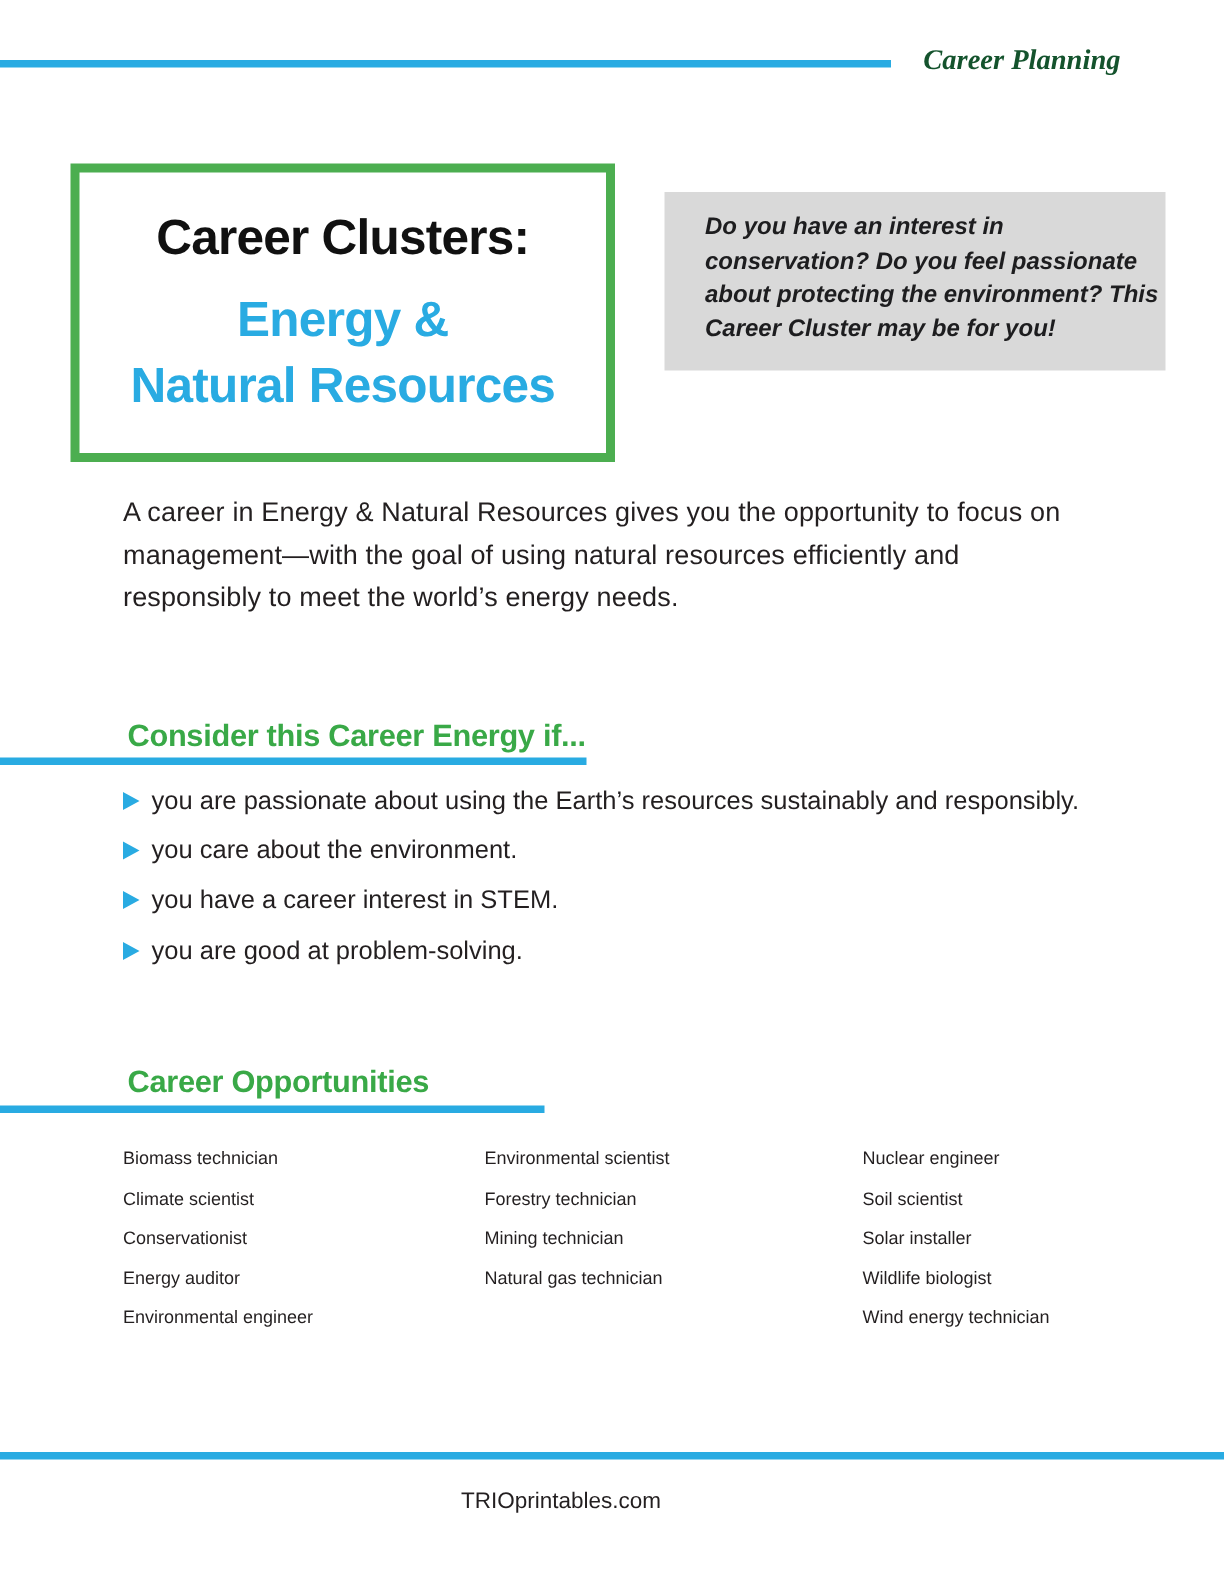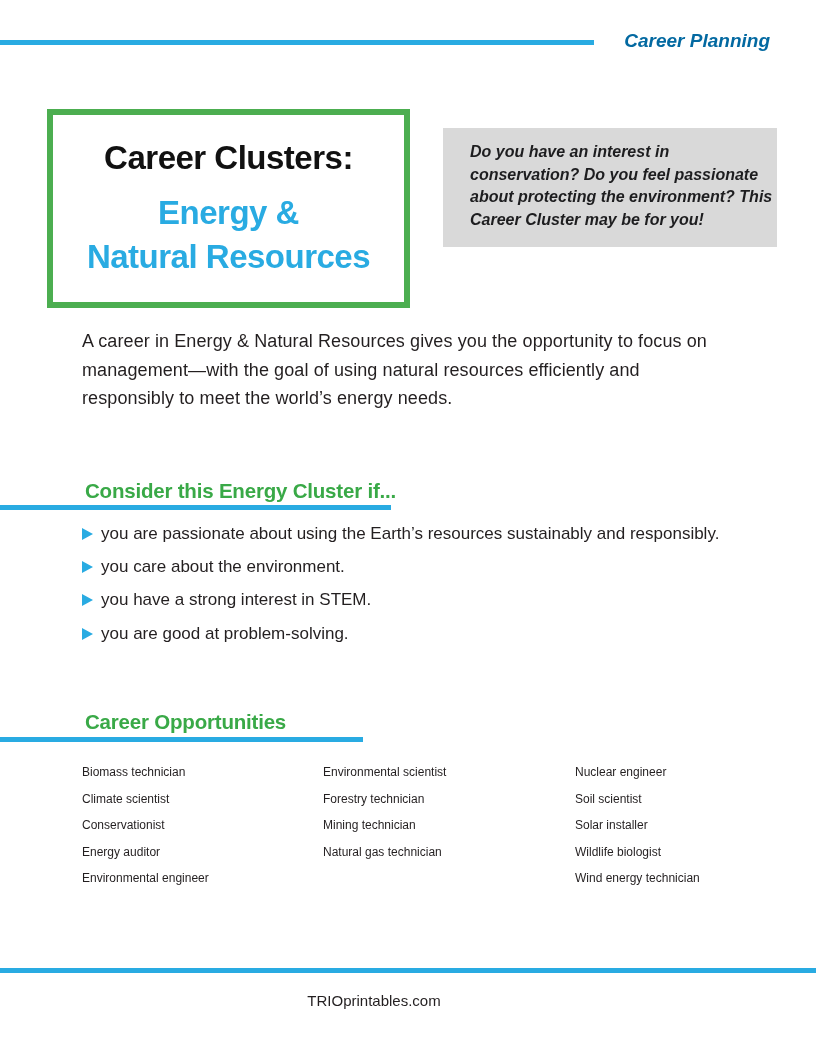--- a/index.html
+++ b/index.html
@@ -9,23 +9,24 @@
     font-family:"Liberation Sans", sans-serif;
     color:#231F20;
     position:relative;
     overflow:hidden;
   }
   .rule { position:absolute; height:5px; background:#29ABE2; left:0; }
 
   
   .top-rule { top:40px; width:594px; }
   .header-label {
-    position:absolute; top:30px; right:46px;
-    font-size:19px; font-weight:bold; font-style:italic; color:#0369a1;
+    position:absolute; top:30px; right:69px;
+    font-size:19px; font-weight:bold; font-style:italic; color:#14532d;
     white-space:nowrap;
+    font-family:Liberation Serif, serif;
   }
 
   
   .title-box {
     position:absolute; left:47px; top:85px; width:363px; height:199px;
     border:6px solid #4CAE50; box-sizing:border-box;
     background:#ffffff; text-align:center;margin-top:24px;
   }
   .title-line { font-weight:bold; font-size:33px; line-height:42px; letter-spacing:-0.5px; white-space:nowrap; }
   .title-black { margin-top:22px; color:#111111; }
@@ -106,35 +107,35 @@
     <div class="ln">about protecting the environment? This</div>
     <div class="ln">Career Cluster may be for you!</div>
   </div>
 
   <div class="description">
     <div class="ln">A career in Energy &amp; Natural Resources gives you the opportunity to focus on</div>
     <div class="ln">management—with the goal of using natural resources efficiently and</div>
     <div class="ln">responsibly to meet the world’s energy needs.</div>
   </div>
 
-  <div class="section-heading consider-heading">Consider this Energy Cluster if...</div>
+  <div class="section-heading consider-heading">Consider this Career Energy if...</div>
   <div class="rule consider-rule"></div>
 
   <div class="bullets">
     <div class="bullet-item">
       <span class="tri"></span>
       <span class="bullet-text">you are passionate about using the Earth’s resources sustainably and responsibly.</span>
     </div>
     <div class="bullet-item">
       <span class="tri"></span>
       <span class="bullet-text">you care about the environment.</span>
     </div>
     <div class="bullet-item">
       <span class="tri"></span>
-      <span class="bullet-text">you have a strong interest in STEM.</span>
+      <span class="bullet-text">you have a career interest in STEM.</span>
     </div>
     <div class="bullet-item">
       <span class="tri"></span>
       <span class="bullet-text">you are good at problem-solving.</span>
     </div>
   </div>
 
   <div class="section-heading opps-heading">Career Opportunities</div>
   <div class="rule opps-rule"></div>
 

